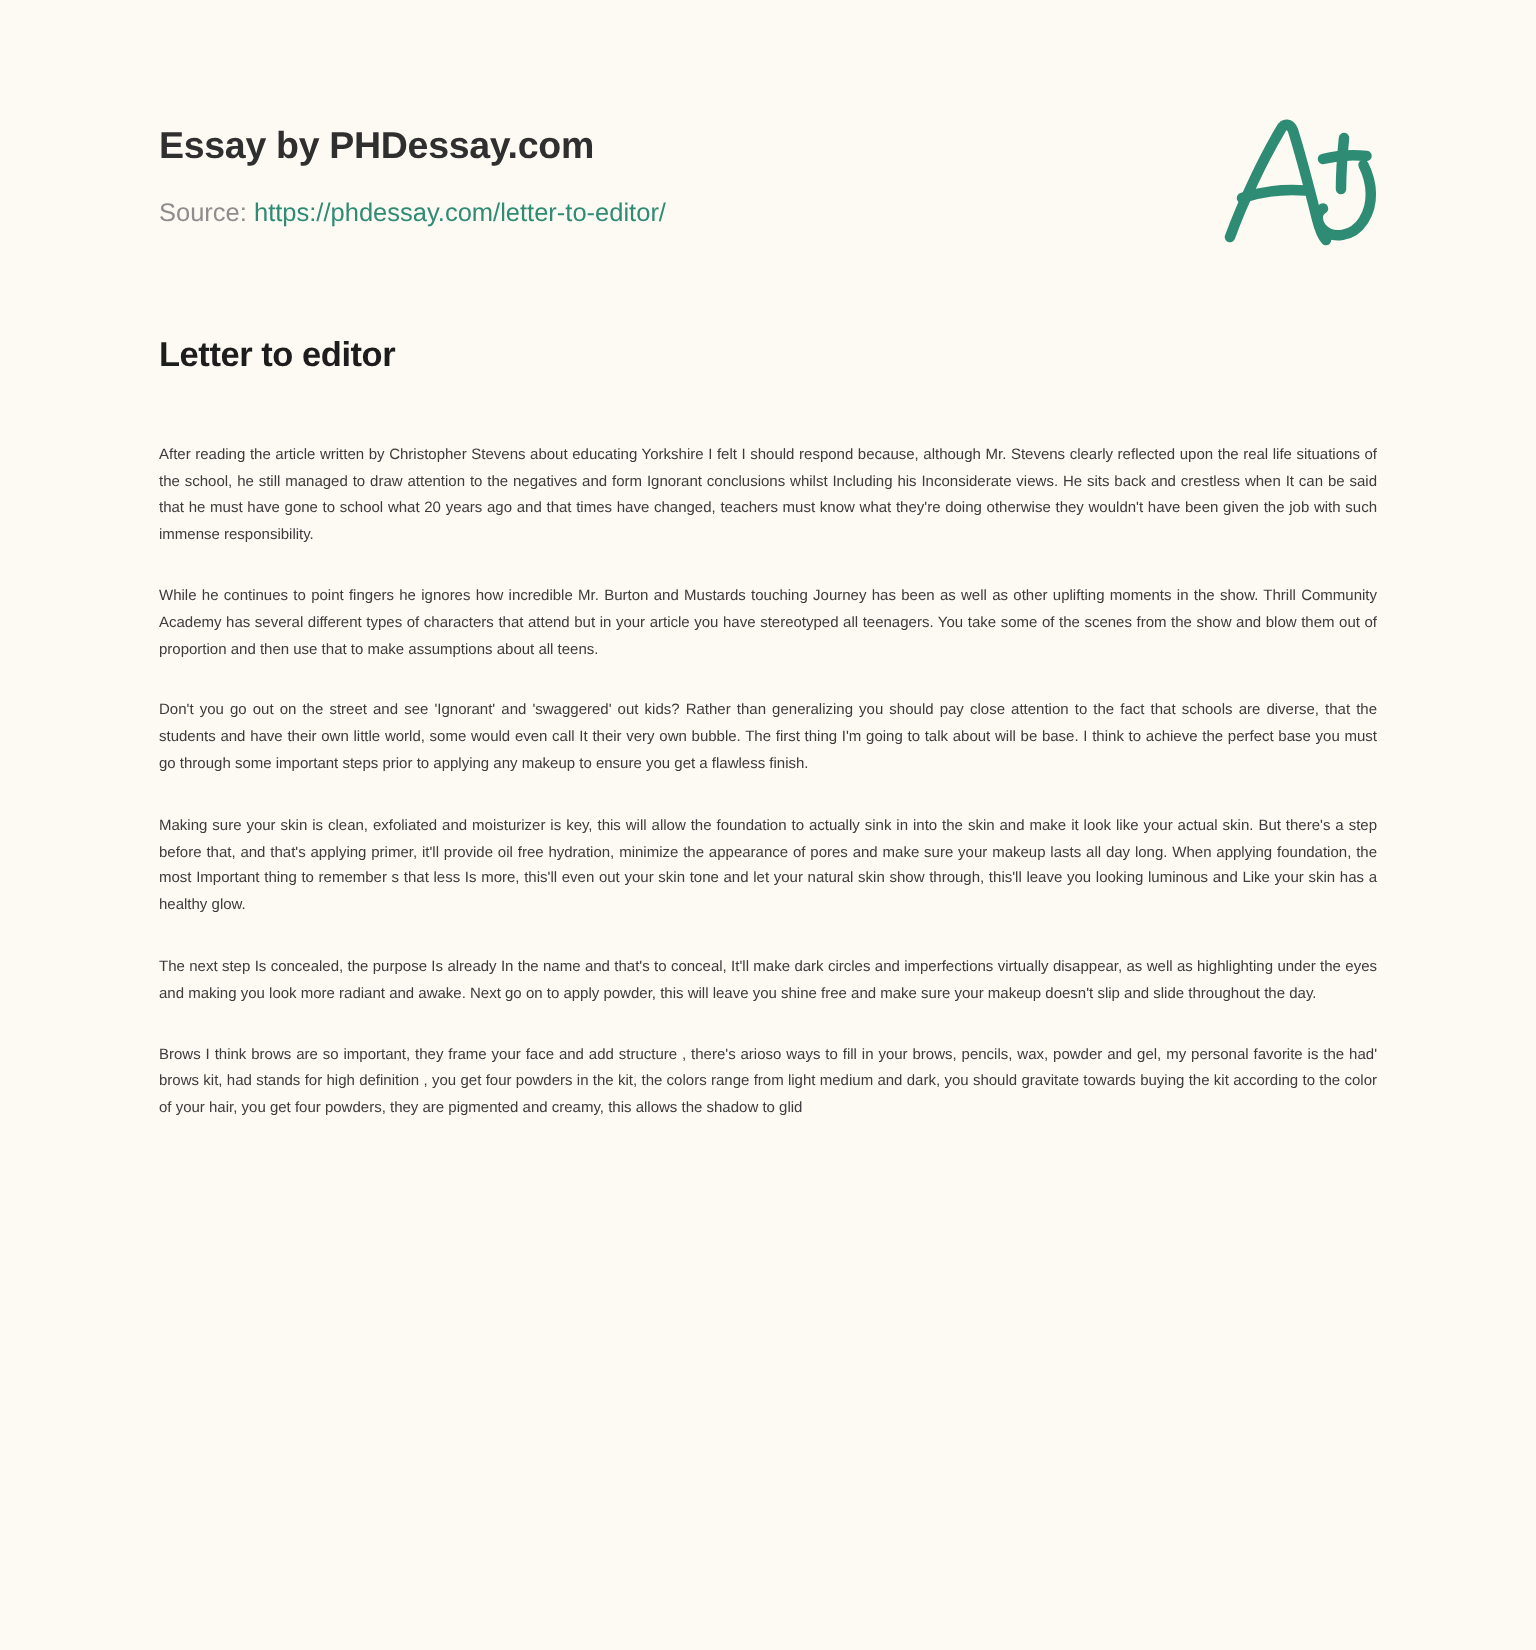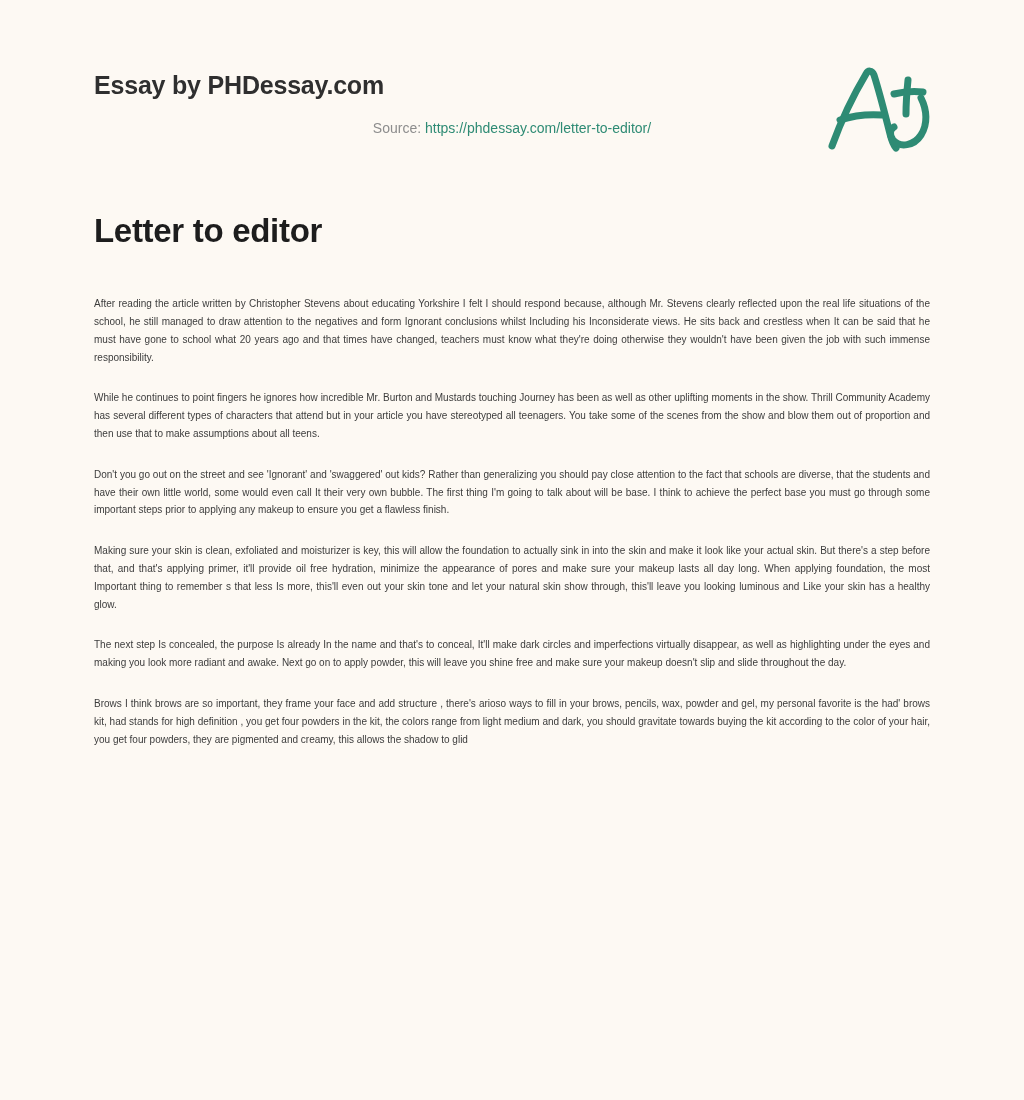--- a/index.html
+++ b/index.html
@@ -14,21 +14,21 @@
     font-family: "Liberation Sans", sans-serif;
     color: #3a3a3a;
     overflow: hidden;
     position: relative;
   }
 
   .page {
     width: 1024px;
     height: 956px;
     box-sizing: border-box;
-    padding: 0;
+    padding: 12px;
     position: relative;
   }
 
   
   .header {
     position: relative;
     padding: 70px 94px 0 94px;
     min-height: 150px;
     box-sizing: border-box;
   }
@@ -37,25 +37,24 @@
     font-size: 25px;
     font-weight: bold;
     color: #2f2f2f;
     letter-spacing: -0.2px;
     line-height: 1.2;
     margin: 0;
   }
 
   .source-line {
     margin-top: 19px;
-    font-size: 14px;
+    font-size: 17px;
     line-height: 1.3;
     color: #8d8d8d;
     white-space: nowrap;
-    text-align: center;
   }
   .source-label {
     color: #8d8d8d;
   }
   .source-url {
     color: #2e8b74;
     text-decoration: none;
   }
 
   
@@ -70,21 +69,21 @@
   .logo svg {
     display: block;
     width: 100%;
     height: 100%;
   }
 
   
   .doc-title {
     margin: 60px 0 0 0;
     padding: 0 94px;
-    font-size: 33px;
+    font-size: 23px;
     font-weight: bold;
     color: #1d1d1d;
     letter-spacing: -0.3px;
     line-height: 1.25;
   }
 
   
   .body-copy {
     padding: 0 94px;
     margin-top: 44px;

